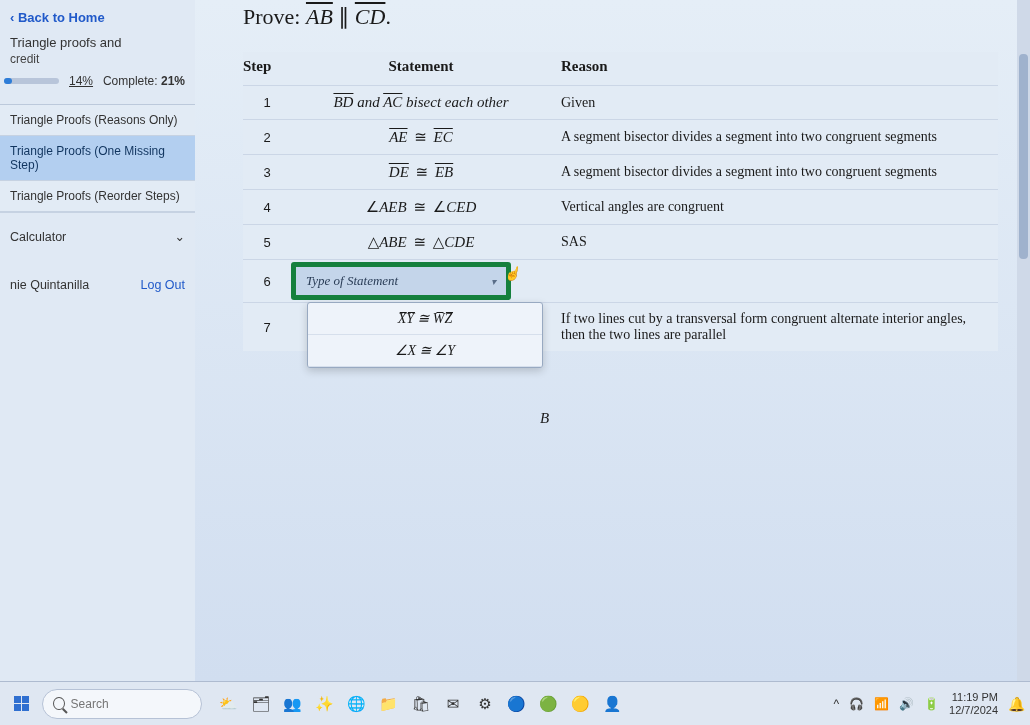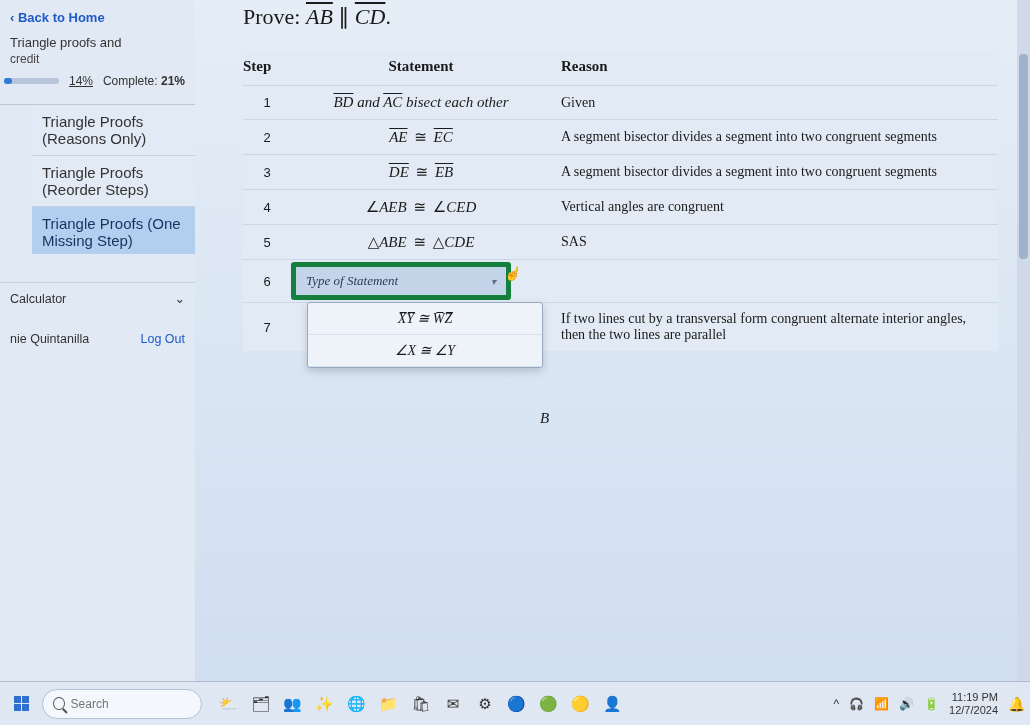--- a/index.html
+++ b/index.html
@@ -65,37 +65,35 @@
     left:0;top:0;bottom:0;
     width: 14%;
     background: #2e7dd8;
     border-radius: 3px;
   }
   .sb-list {
     margin-top: 10px;
     border-top: 1px solid #bcc9db;
     max-height: 150px;
     overflow-y: auto;
-    font-size: 15px;
-    padding-left: 32px;
+    font-size: 12px;
   }
   .sb-item {
     padding: 8px 10px;
     border-bottom: 1px solid #c6d2e2;
     cursor: pointer;
     background: #e2ebf5;
   }
   .sb-item.active {
     background: #b3cff0;
     color: #11355f;
     font-weight: 500;
   }
   .sb-tool {
-    margin-top: 28px;
-    padding: 8px 10px;
+    padding: 16px 10px;
     display:flex; justify-content:space-between; align-items:center;
     border-top:1px solid #c6d2e2;
     cursor:pointer;
     font-size:12.5px;
   }
   .sb-footer {
     margin-top: 12px;
     display:flex; justify-content:space-between; align-items:center;
     padding: 6px 10px 10px;
     font-size:12.5px;
@@ -267,22 +265,22 @@
         </div>
         <span>14%</span>
       </div>
       <span>
         <span>Complete:</span> <b>21%</b>
       </span>
     </div>
 
     <div class="sb-list">
       <div class="sb-item">Triangle Proofs (Reasons Only)</div>
+      <div class="sb-item active">Triangle Proofs (One Missing Step)</div>
       <div class="sb-item">Triangle Proofs (Reorder Steps)</div>
-      <div class="sb-item active">Triangle Proofs (One Missing Step)</div>
     </div>
 
     <div class="sb-tool">
       <span>Calculator</span>
       <span>⌄</span>
     </div>
 
     <div class="sb-footer">
       <span>nie Quintanilla</span>
       <span class="logout">Log Out</span>

